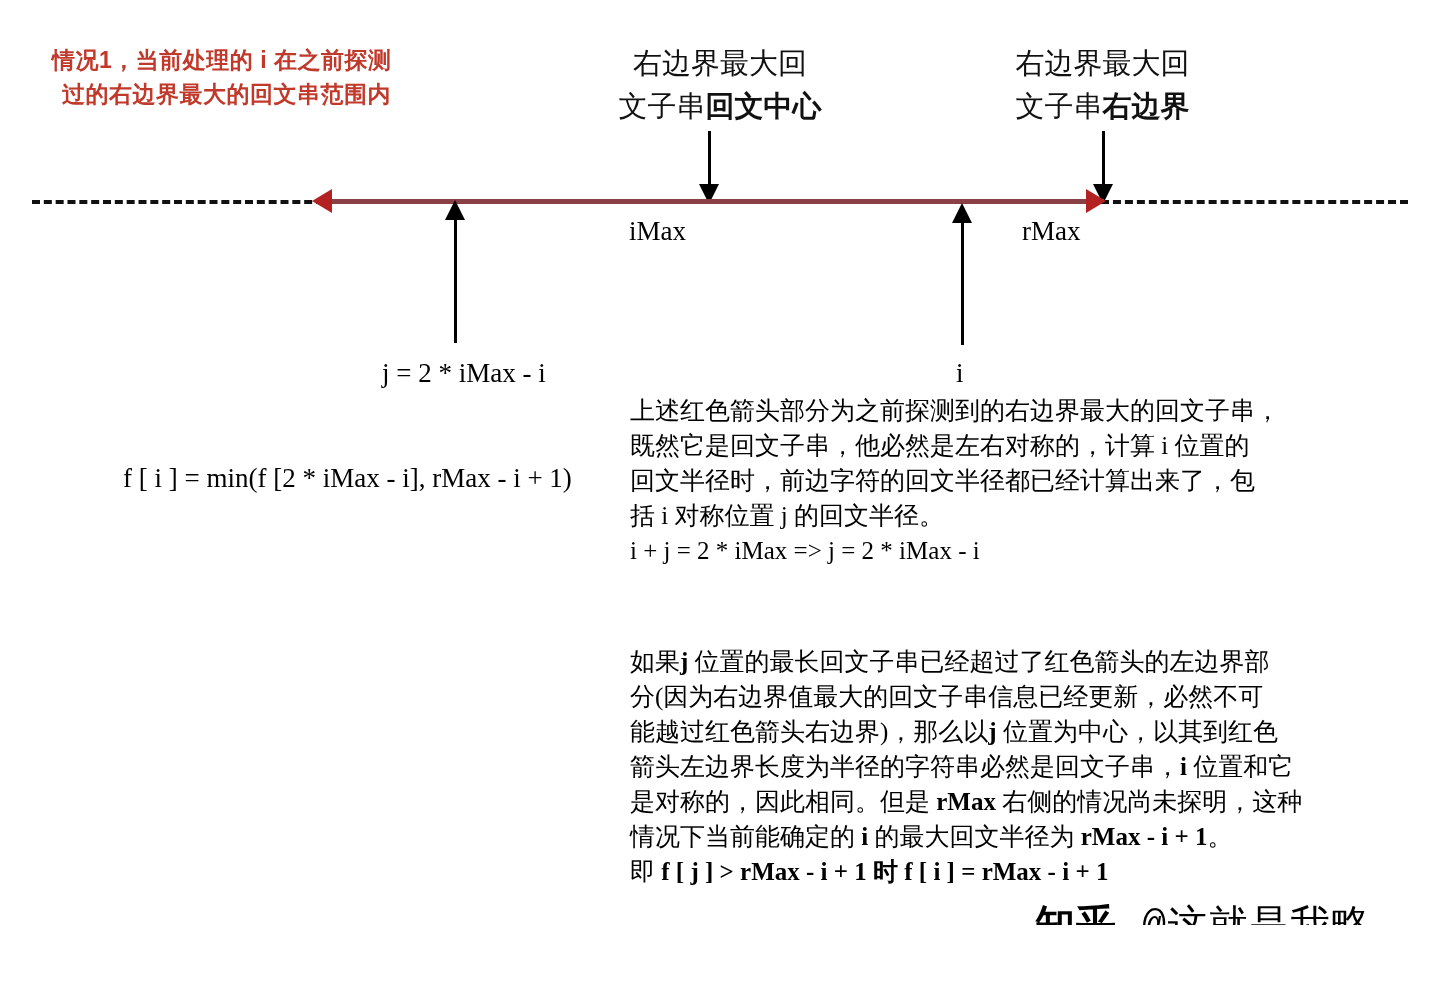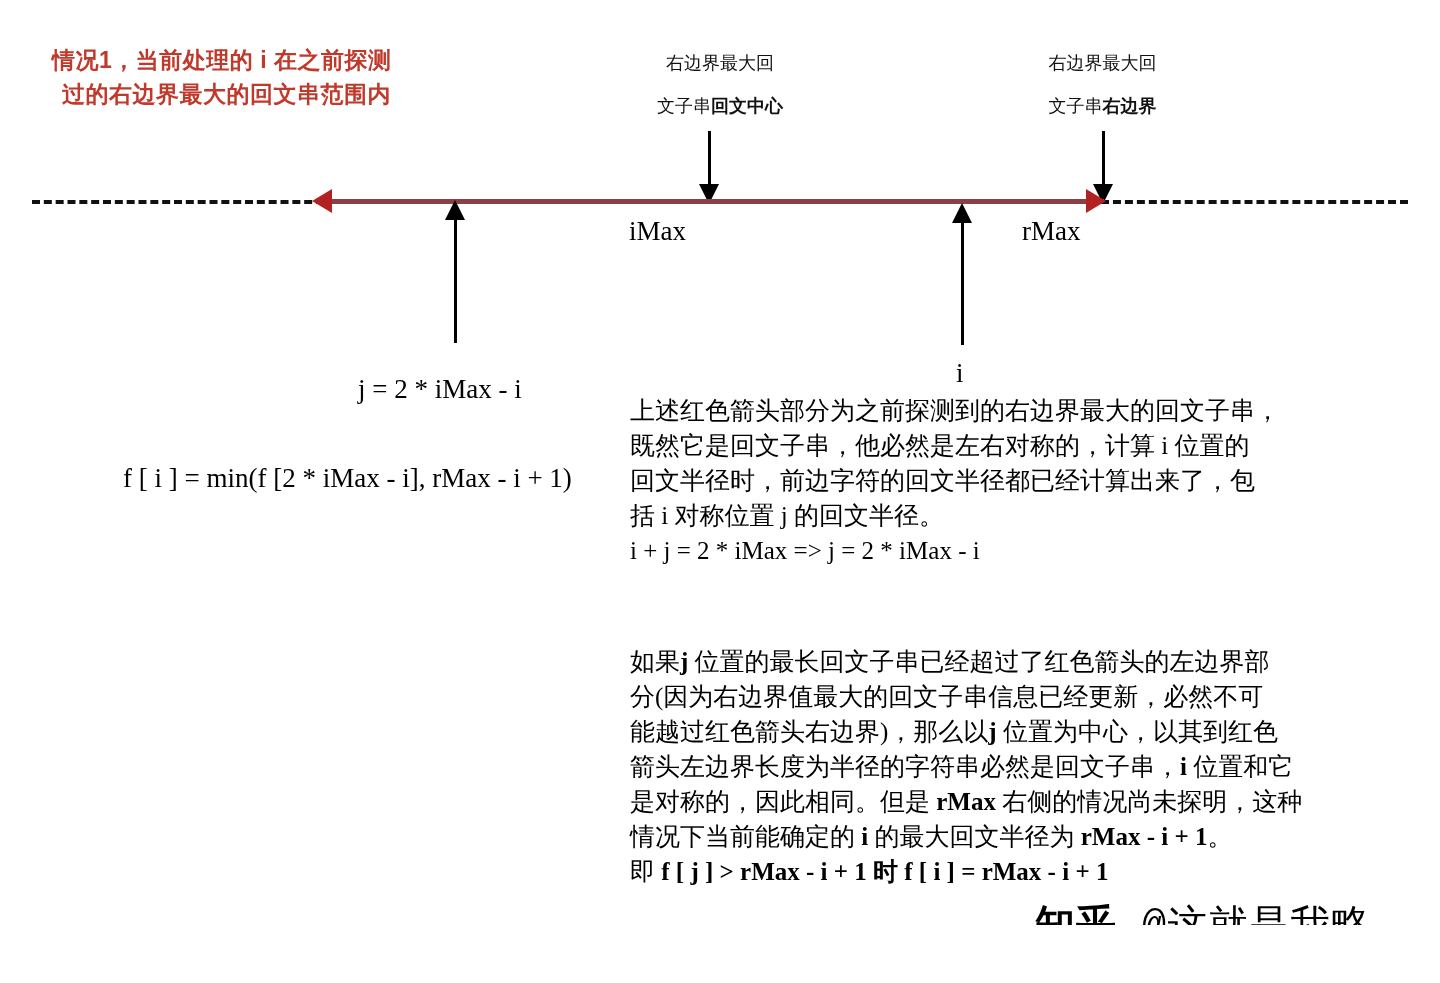--- a/index.html
+++ b/index.html
@@ -31,21 +31,21 @@
     font-size: 23px;
     line-height: 36px;
     letter-spacing: 0.5px;
   }
   #title-line-1 { display: block; text-align: left; }
   #title-line-2 { display: block; text-align: left; padding-left: 10px; font-family: Liberation Mono, monospace; }
 
   
   .callout {
     font-family: "Liberation Sans", "DejaVu Sans", sans-serif;
-    font-size: 18px;
+    font-size: 29px;
     line-height: 43px;
     color: #111111;
     text-align: center;
     white-space: nowrap;
   }
   .callout .strong { font-weight: bold; }
 
   
   #axis-dash-left {
     left: 32px;
@@ -179,21 +179,21 @@
   <div class="abs" id="axis-red-line"></div>
   <div class="abs" id="axis-dash-right"></div>
   <div class="abs red-arrow-head" id="red-arrow-left"></div>
   <div class="abs red-arrow-head" id="red-arrow-right"></div>
 
   <div class="abs axis-label" style="left:629px; top:216px; width:160px;">iMax</div>
   <div class="abs axis-label" style="left:1022px; top:216px; width:160px;">rMax</div>
 
   <div class="abs v-arrow-shaft" style="left:454px; top:218px; height:125px;"></div>
   <div class="abs v-arrow-head arrow-up-head" style="left:445px; top:200px;"></div>
-  <div class="abs formula" style="left:358px; top:358px;margin-top:16px;">j = 2 * iMax - i</div>
+  <div class="abs formula" style="left:382px; top:358px;">j = 2 * iMax - i</div>
 
   <div class="abs v-arrow-shaft" style="left:961px; top:221px; height:124px;"></div>
   <div class="abs v-arrow-head arrow-up-head" style="left:952px; top:203px;"></div>
   <div class="abs formula" style="left:956px; top:358px;">i</div>
 
   <div class="abs formula" style="left:123px; top:463px;">f [ i ] = min(f [2 * iMax - i], rMax - i + 1)</div>
 
   <div class="abs" id="prose">
 
     <p>

